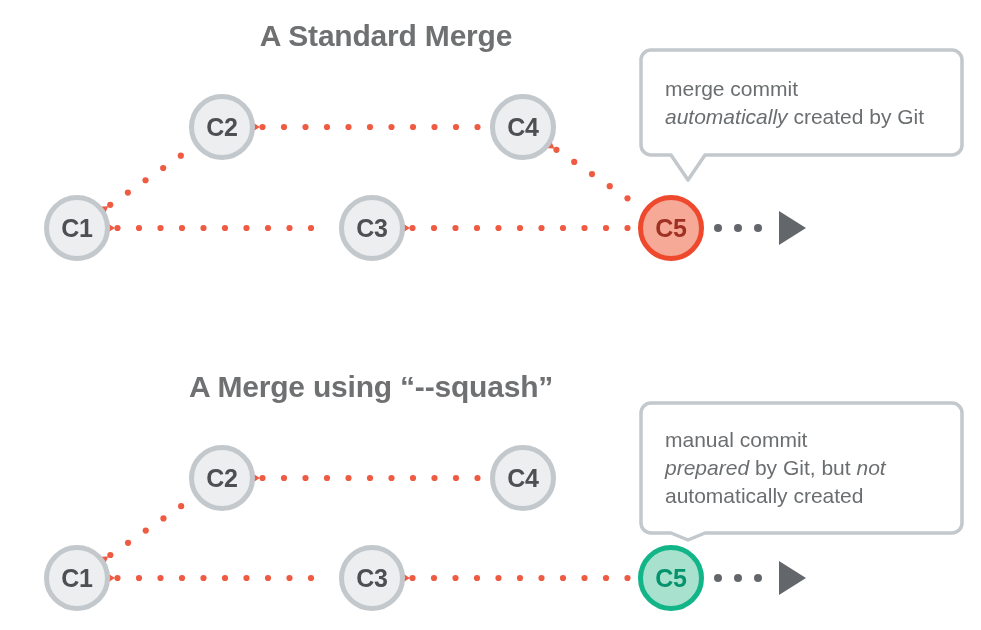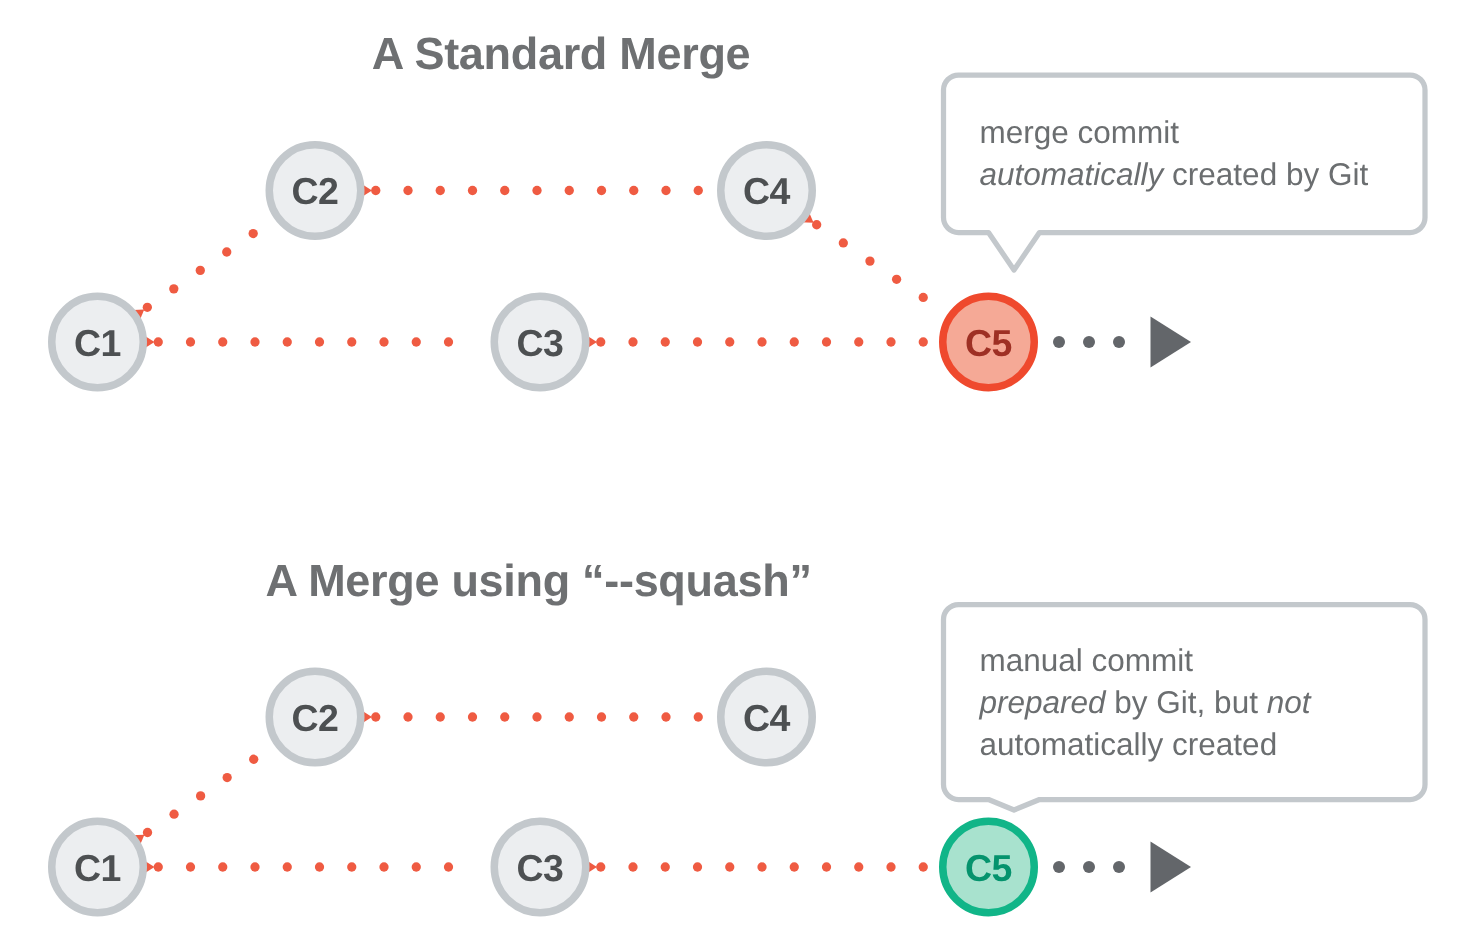--- a/index.html
+++ b/index.html
@@ -10,21 +10,21 @@
   body {
     width: 981px;
     height: 630px;
     position: relative;
     overflow: hidden;
     font-family: "Liberation Sans", sans-serif;
     -webkit-font-smoothing: antialiased;
   }
   #stage {
     position: absolute;
-    left: 0; top: 0;
+    left: 12px; top: 0;
     width: 823px;
     height: 630px;
   }
   svg.diagram {
     position: absolute;
     left: 0; top: 0;
     width: 981px;
     height: 630px;
   }
   .title-text {

